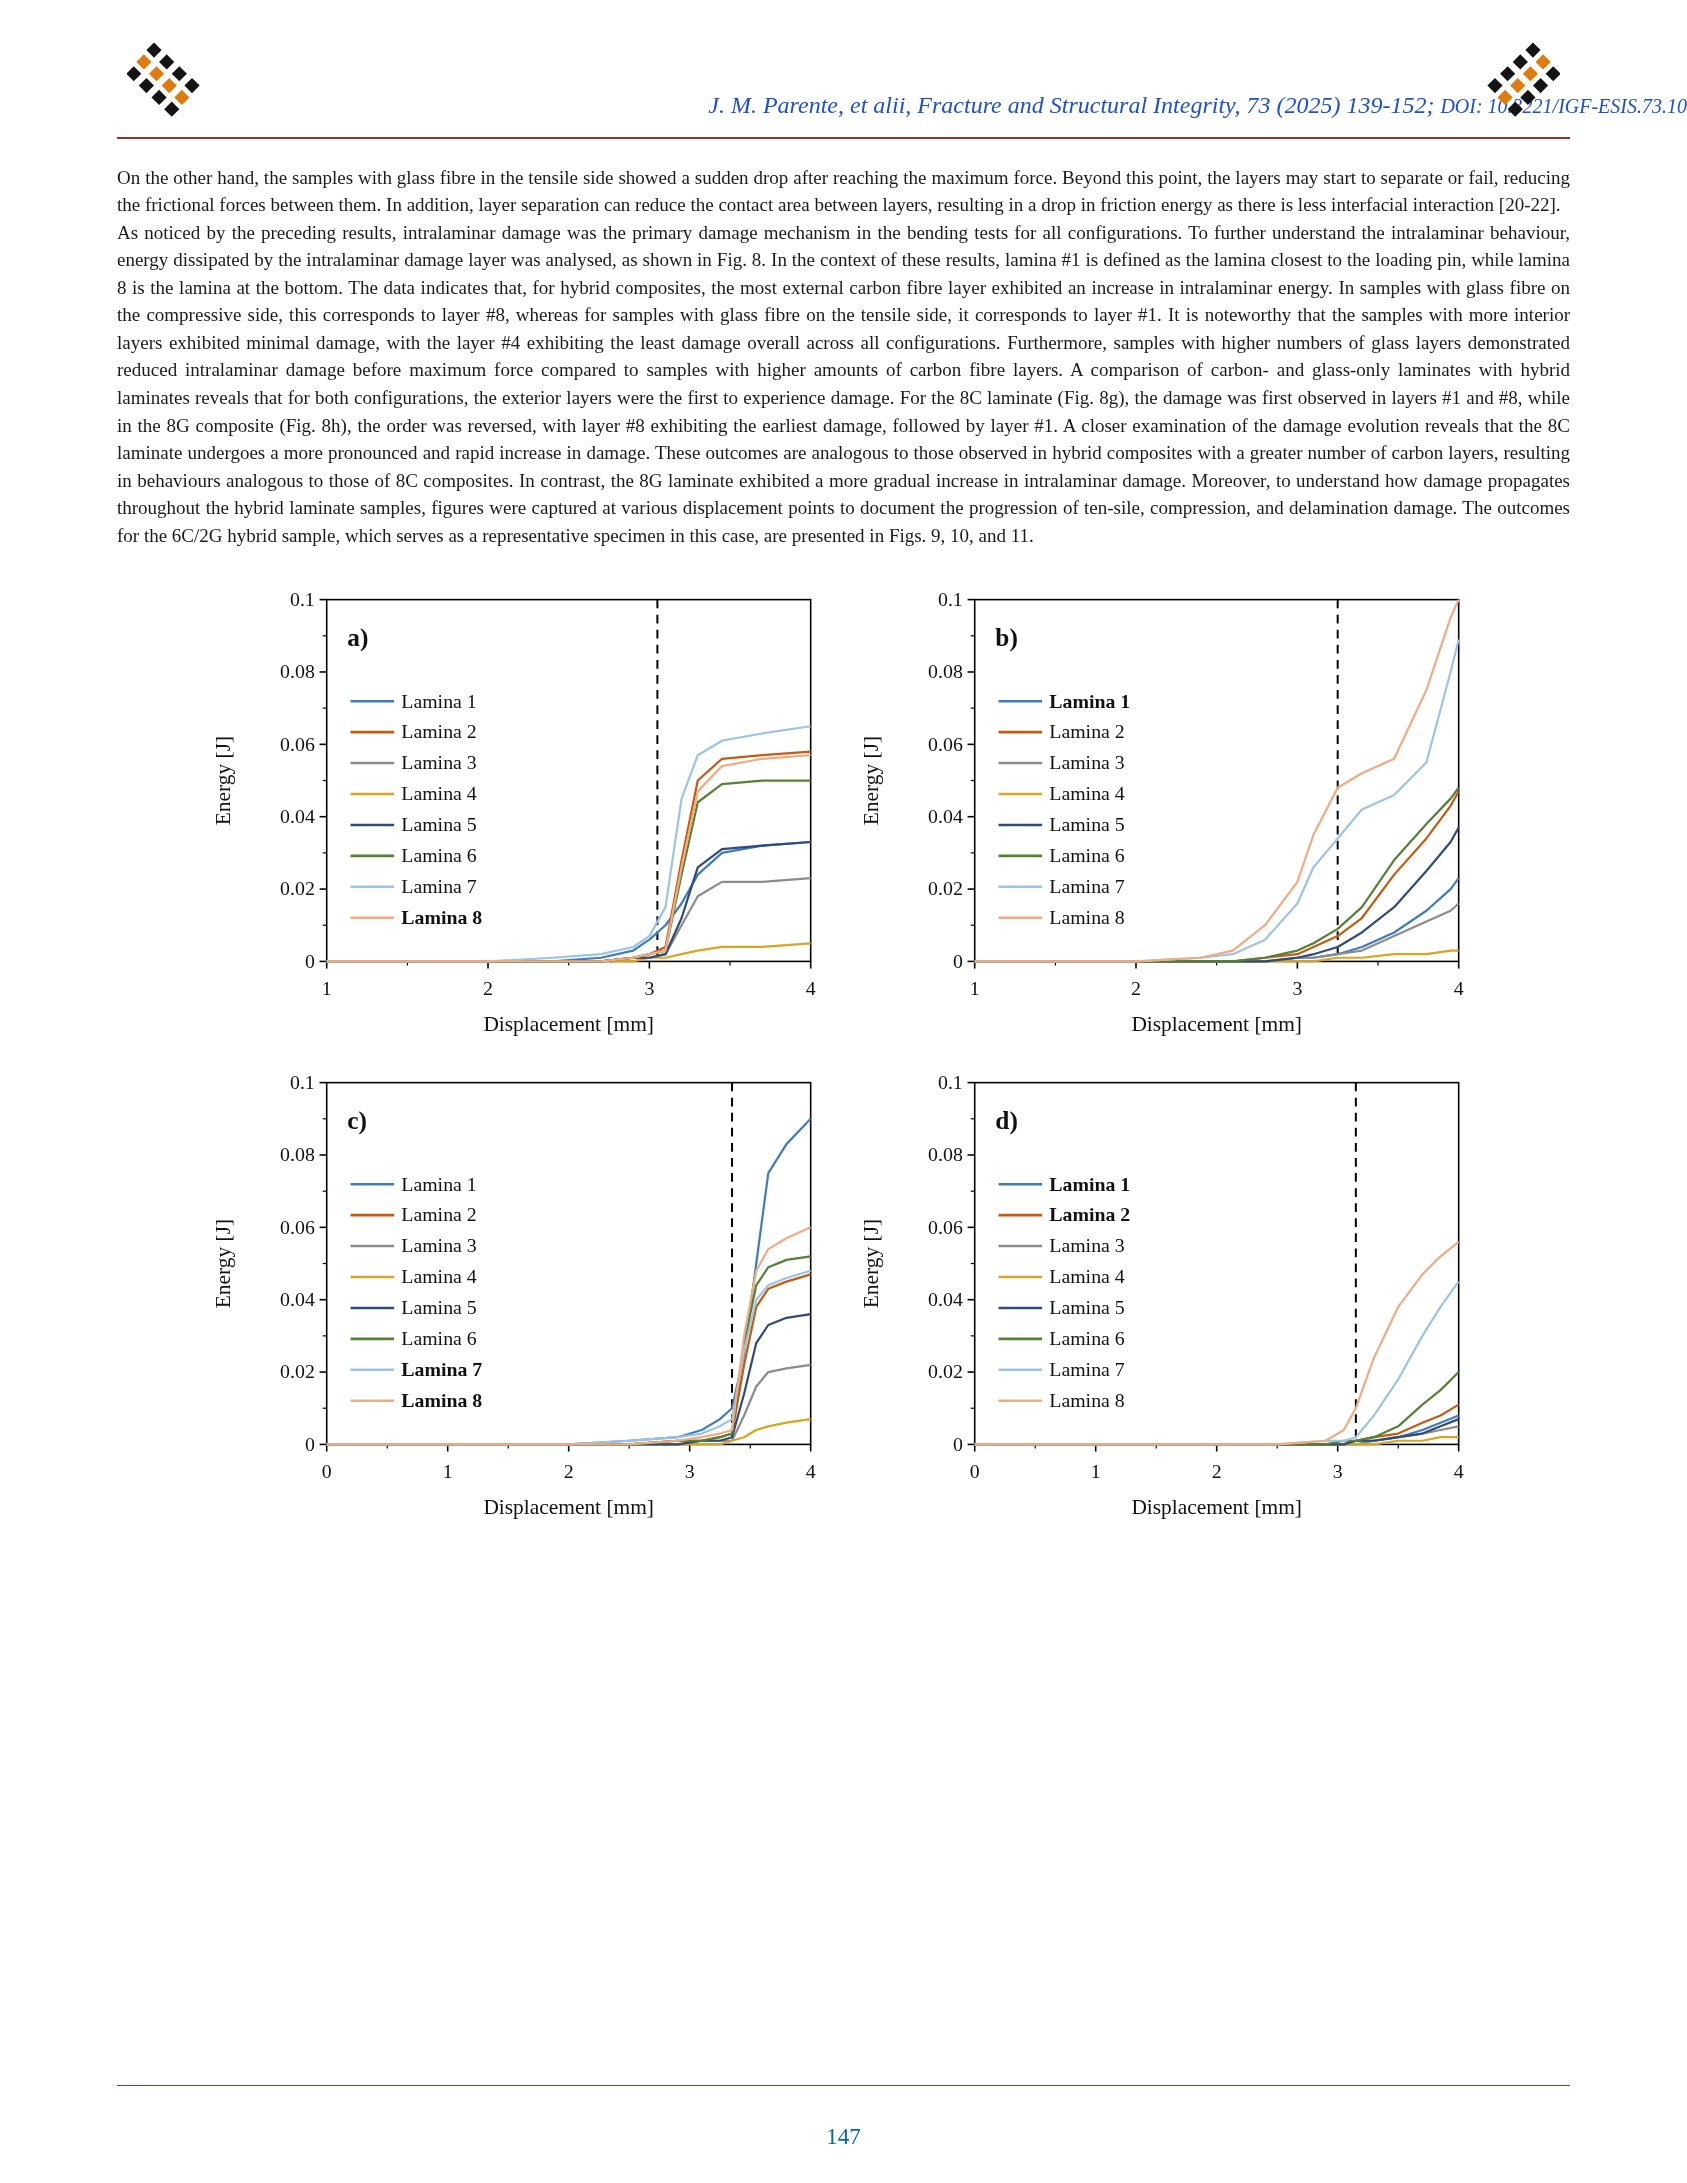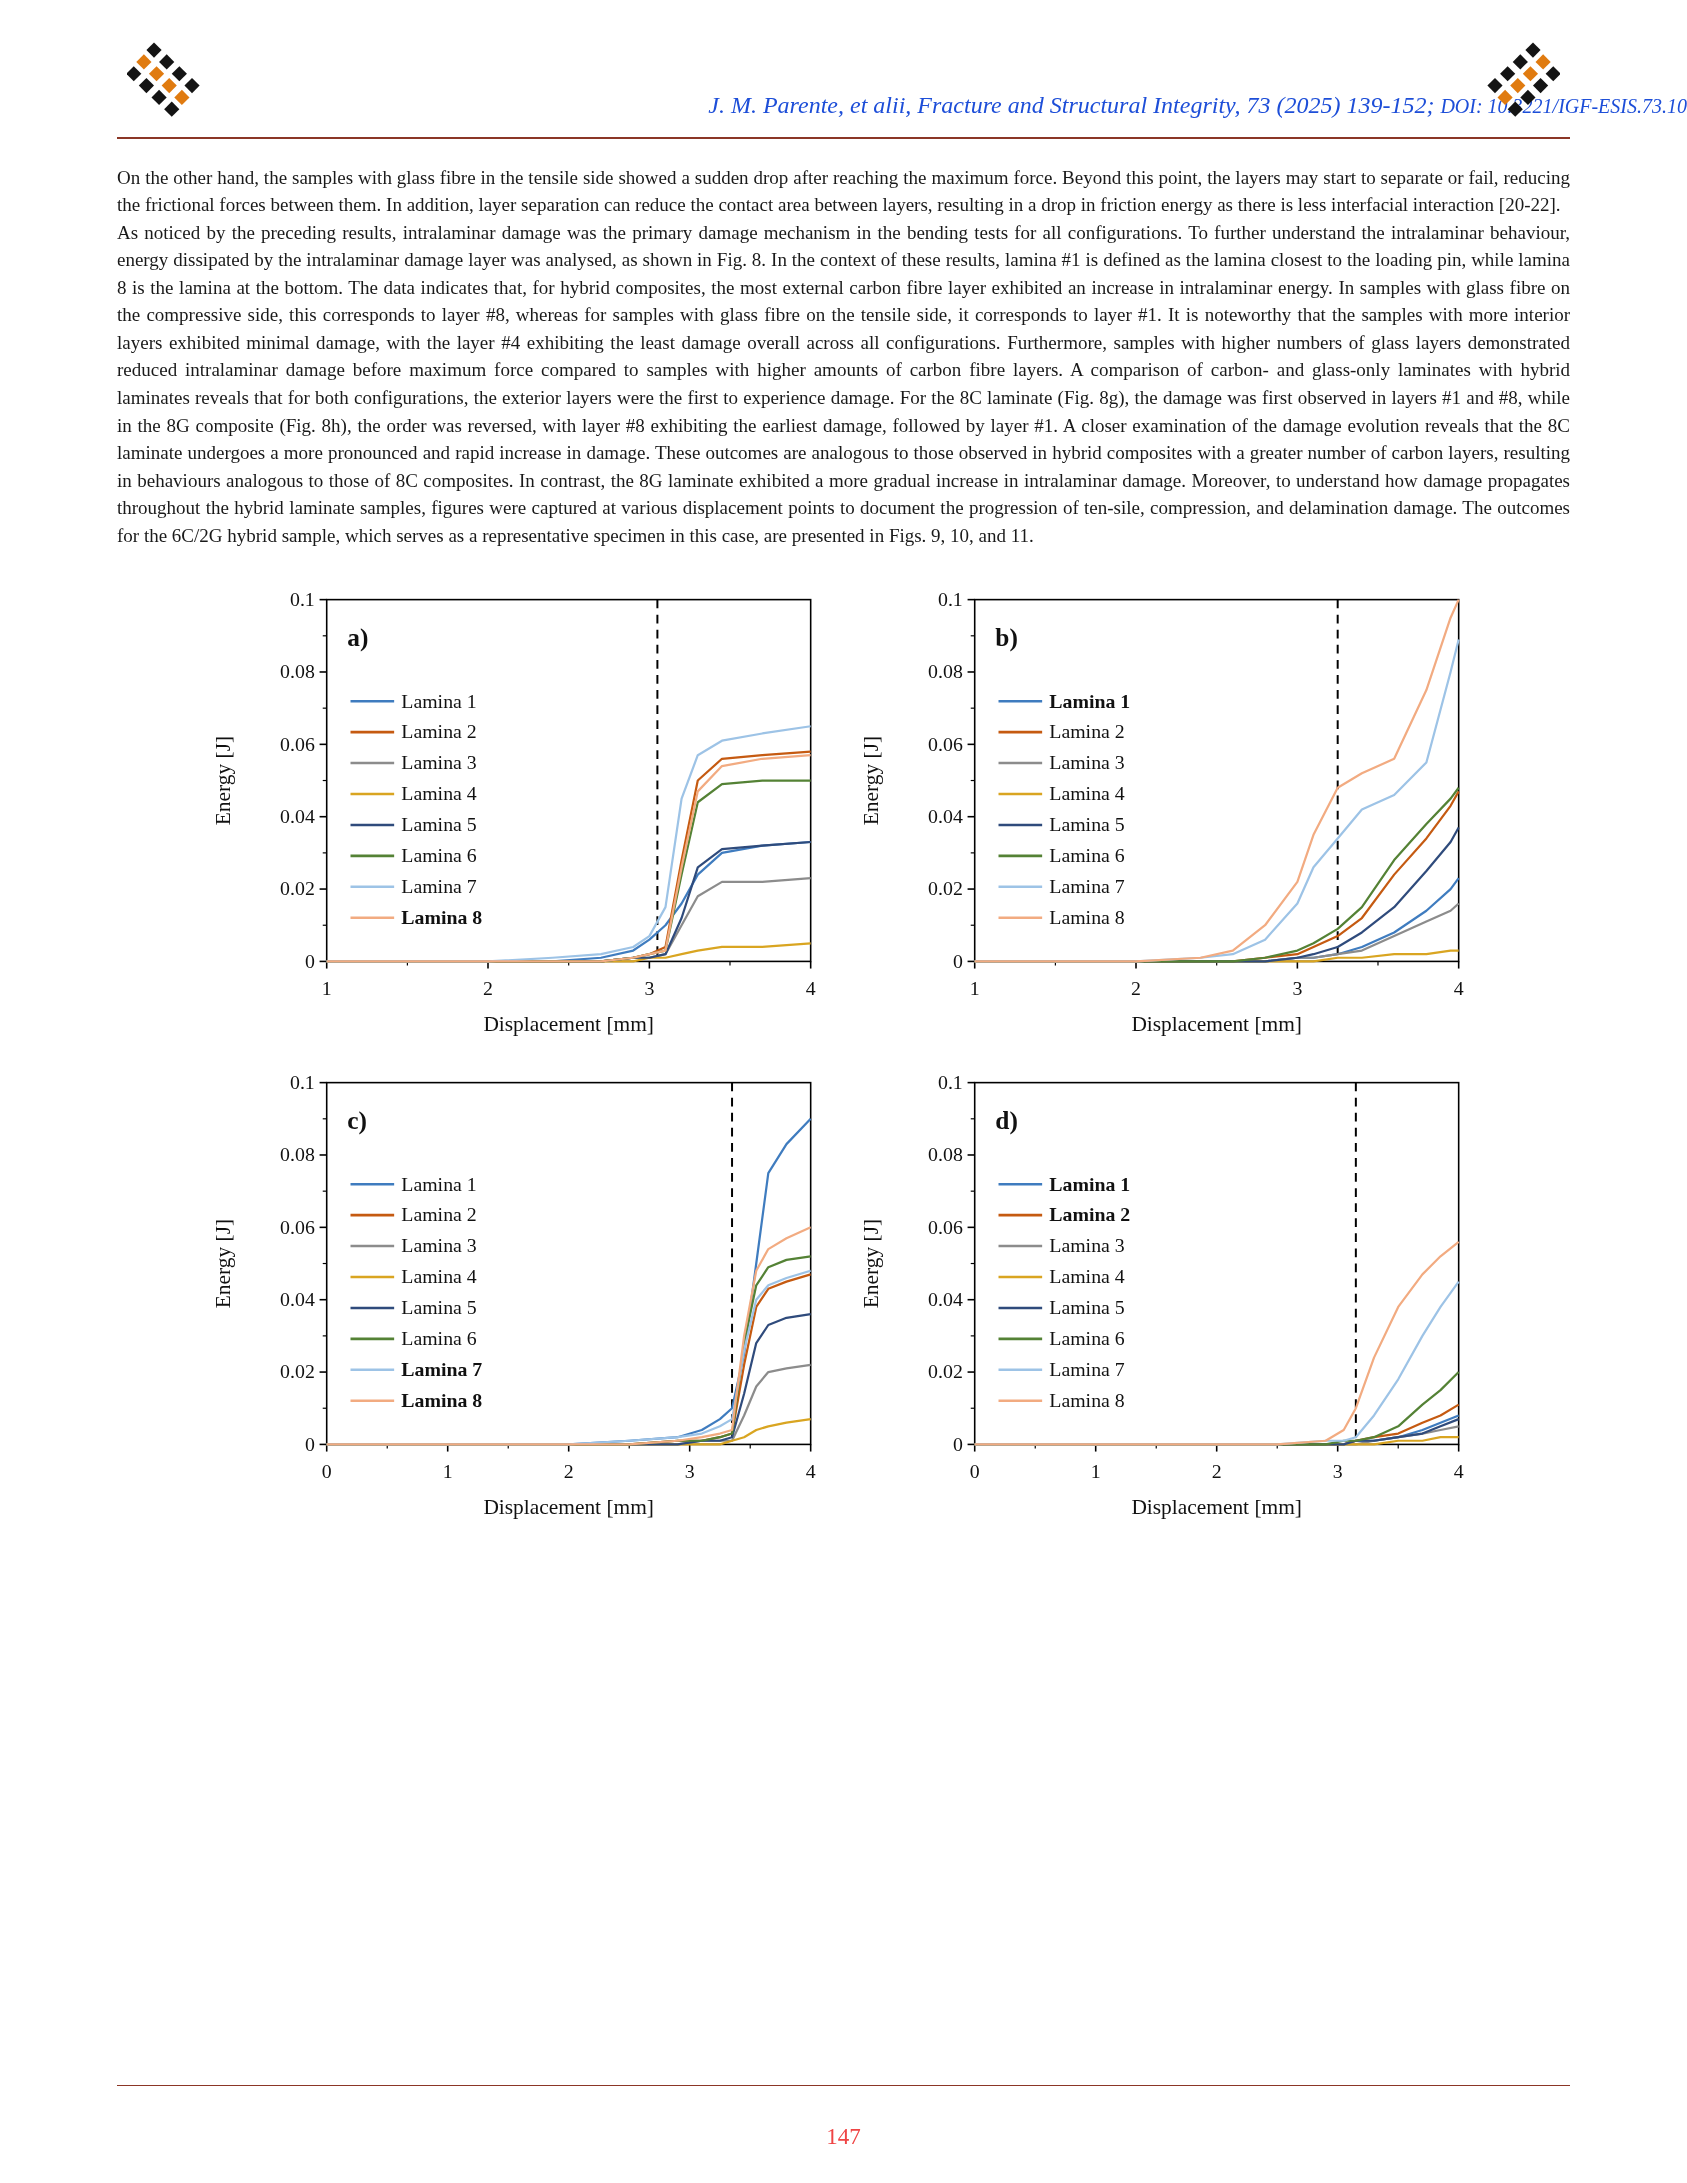--- a/index.html
+++ b/index.html
@@ -20,21 +20,21 @@
           justify-content:center;margin-top:30px}
   .chart{width:627px;height:480px}
   svg text{fill:#111;font-family:"Liberation Serif",serif}
   .tick{font-size:25px}
   .axis{font-size:27px}
   .leg{font-size:25px}
   .bold{font-weight:bold}
   .panel{font-size:32px;font-weight:bold}
   .footer-rule{position:absolute;left:117px;right:117px;bottom:97px;border-top:1.6px solid #8B3626}
   .page-number{position:absolute;bottom:33px;left:0;width:100%;text-align:center;
-               font-size:23px;color:#ef4444}
+               font-size:23px;color:#0369a1}
 </style>
 </head>
 <body>
 
 <div class="page">
 
   <div class="header">
     <svg class="logo left" viewBox="0 0 90 92">
       <g fill="#141414">
         <polygon points="32,1 41,10 32,19 23,10"></polygon>

